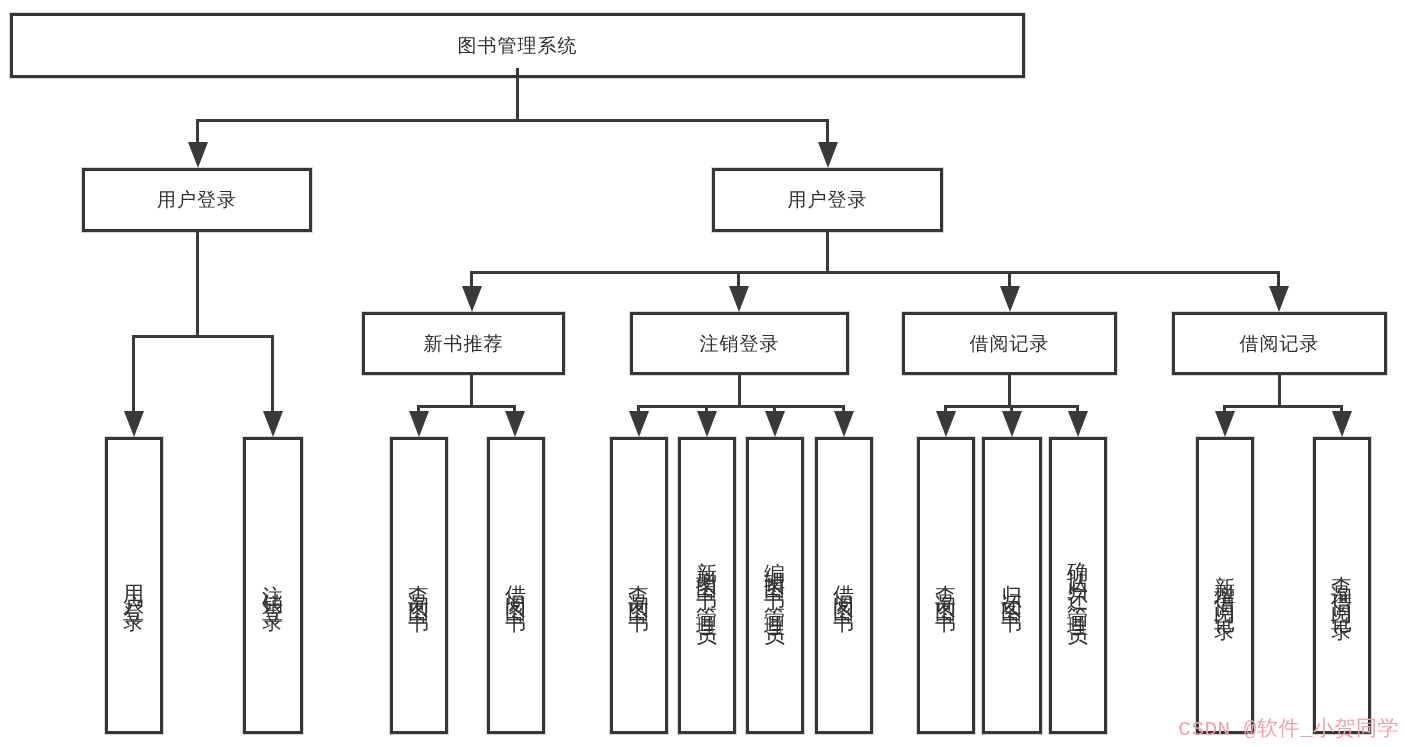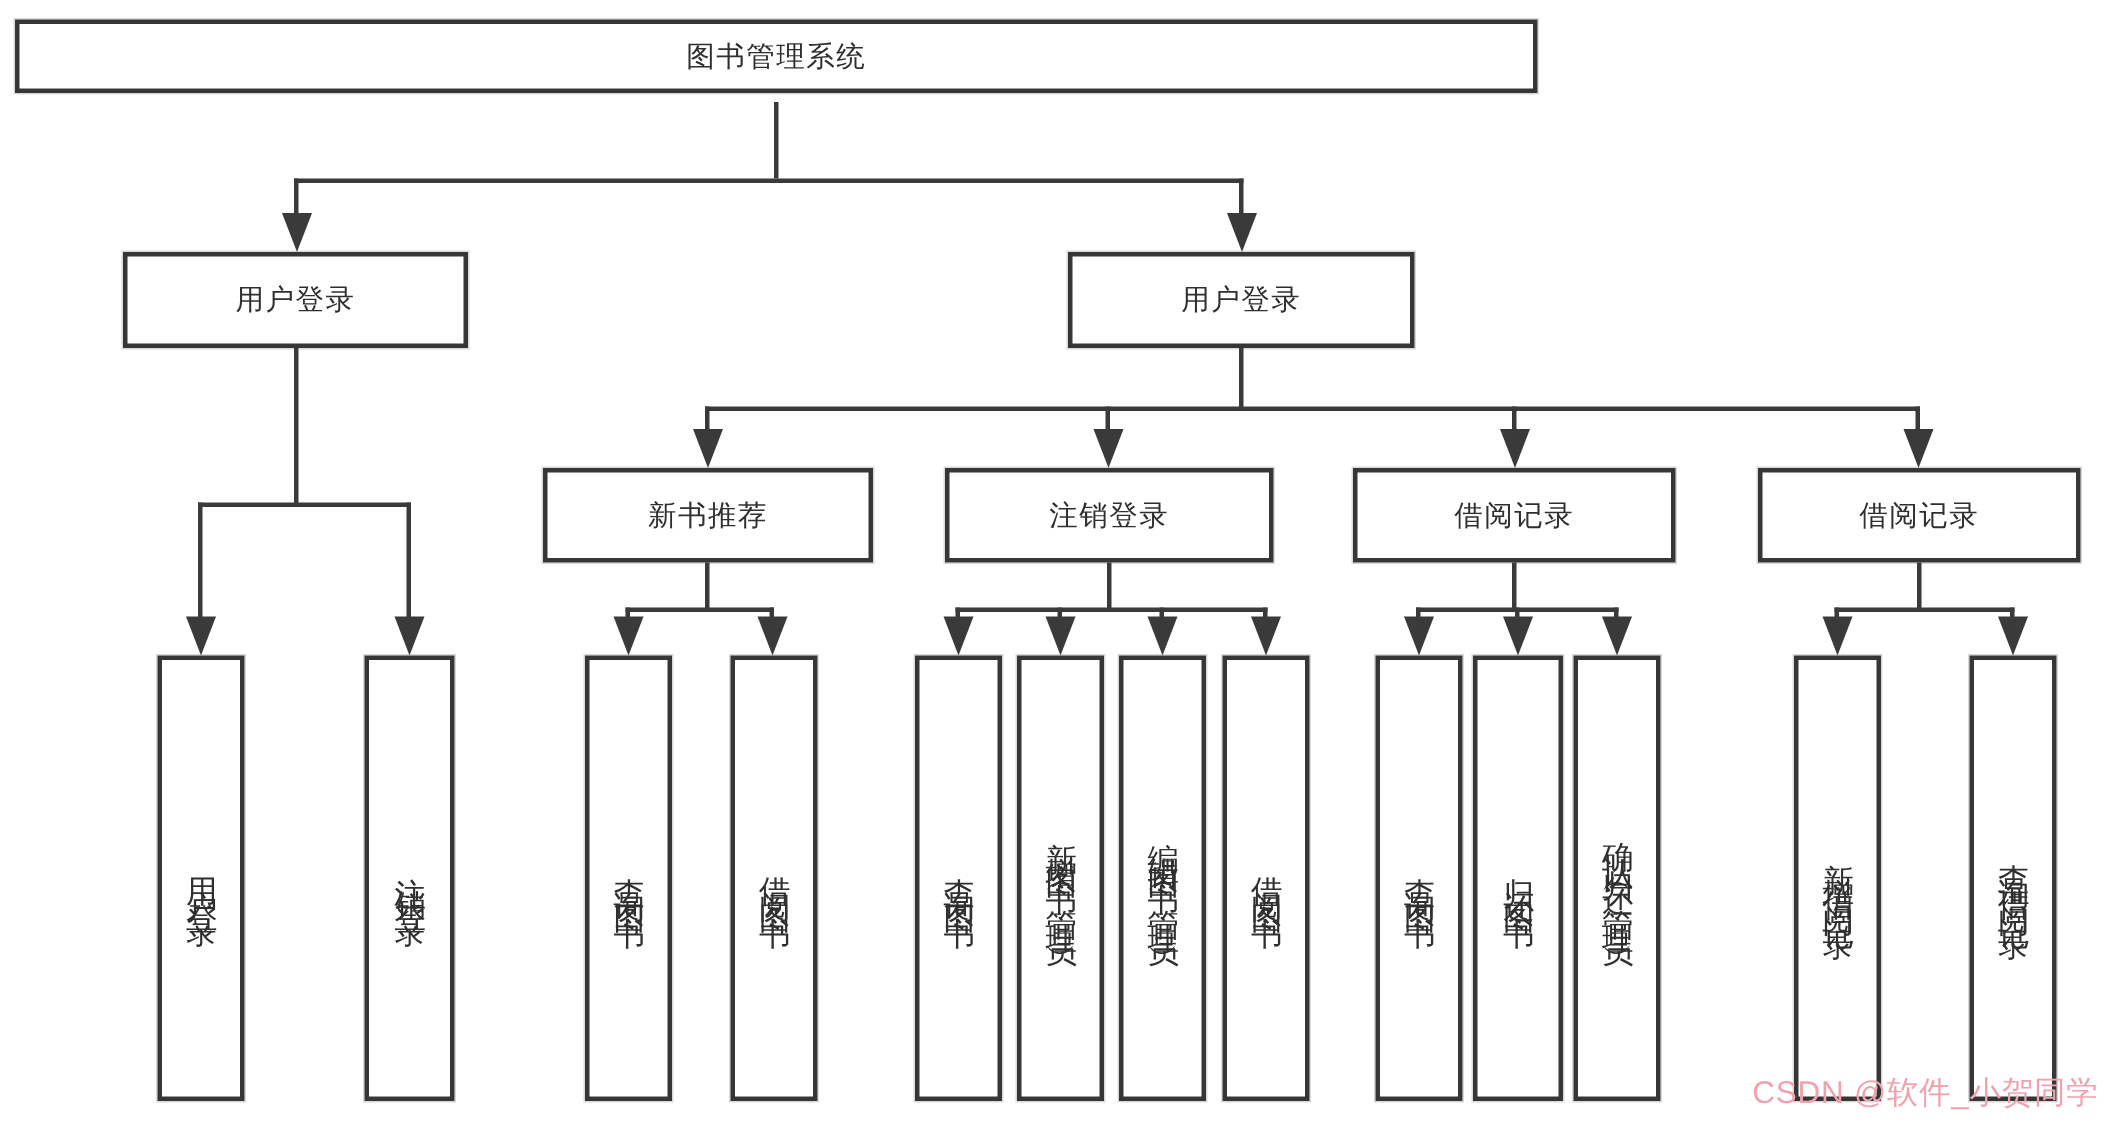--- a/index.html
+++ b/index.html
@@ -21,40 +21,40 @@
   .hline, .vline { position:absolute; background:#3a3a3a; }
   .hline { height:3px; }
   .vline { width:3px; }
   .arrow {
     position:absolute; width:0; height:0;
     border-left:10px solid transparent; border-right:10px solid transparent;
     border-top:26px solid #3a3a3a;
   }
   .watermark {
     position:absolute; right:6px; bottom:5px;
-    font-size:21px; letter-spacing:0.5px; z-index:5;
+    font-size:21px; letter-spacing:0.5px; z-index:5;font-family:Liberation Mono, monospace;
   }
 </style>
 </head>
 <body>
 
 <div class="canvas">
 
-  <div class="node hnode" style="left:10px; top:13px; width:1015px; height:49px;">
+  <div class="node hnode" style="left:10px; top:13px; width:1015px; height:65px;">
     <span>图书管理系统</span>
   </div>
 
   <div class="node hnode" style="left:82px; top:168px; width:230px; height:64px;">
     <span>用户登录</span>
   </div>
   <div class="node hnode" style="left:712px; top:168px; width:231px; height:64px;">
     <span>用户登录</span>
   </div>
 
-  <div class="node hnode" style="left:362px; top:312px; width:220px; height:63px;">
+  <div class="node hnode" style="left:362px; top:312px; width:203px; height:63px;">
     <span>新书推荐</span>
   </div>
   <div class="node hnode" style="left:630px; top:312px; width:219px; height:63px;">
     <span>注销登录</span>
   </div>
   <div class="node hnode" style="left:902px; top:312px; width:215px; height:63px;">
     <span>借阅记录</span>
   </div>
   <div class="node hnode" style="left:1172px; top:312px; width:215px; height:63px;">
     <span>借阅记录</span>

